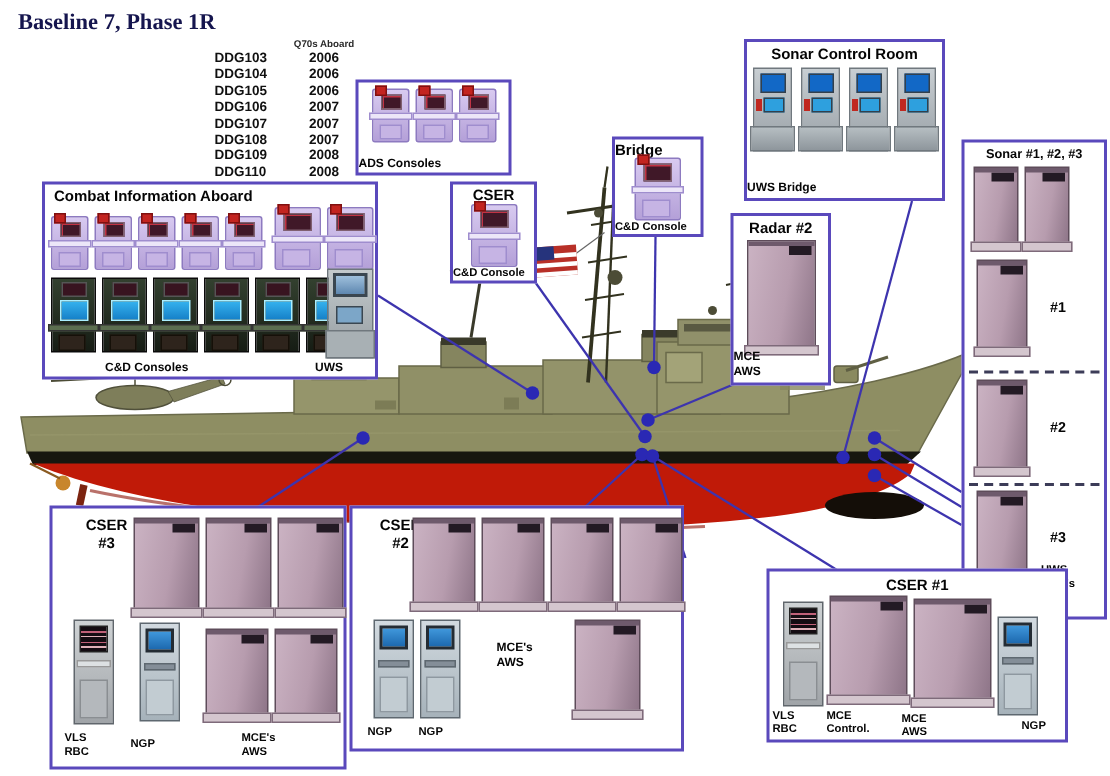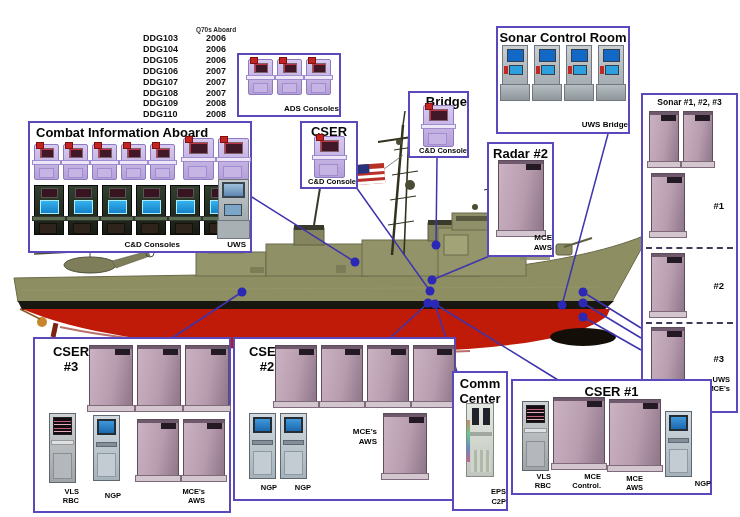--- a/index.html
+++ b/index.html
@@ -1,23 +1,23 @@
 <!DOCTYPE html>
 <html style="--accent: #5a49bc;"><head>
 <meta charset="utf-8">
 <style>
   *{box-sizing:border-box;margin:0;padding:0}
   html,body{background:#fff}
   #canvas{position:relative;width:740px;height:517px;background:#fff;overflow:hidden;
           font-family:"Liberation Sans",sans-serif}
   
   .pbox{position:absolute;background:#fff;border:2px solid var(--accent,#5a49bc);z-index:10}
-  .bt{position:absolute;font-weight:bold;font-size:13px;color:#050505;line-height:1.15;white-space:nowrap}
+  .bt{position:absolute;font-weight:bold;font-size:10px;color:#050505;line-height:1.15;white-space:nowrap}
   .bt.ctr{text-align:center;white-space:normal}
-  .lab{position:absolute;font-weight:bold;font-size:8px;color:#050505;text-align:right;line-height:1.25}
+  .lab{position:absolute;font-weight:bold;font-size:8px;color:#050505;text-align:left;line-height:1.25}
   .lab.sm{font-size:7.5px}
   .lab.md{font-size:8.5px}
   .lab.lg{font-size:9.5px}
   .crow{display:flex;align-items:flex-end;justify-content:center;position:absolute}
   .grp{display:flex;align-items:flex-end}
   
   #title{position:absolute;left:12px;top:6px;z-index:10;
          font-family:"Liberation Serif",serif;font-weight:bold;font-size:15px;line-height:1.3;color:#15154e}
   #ddg{position:absolute;left:143px;top:26px;z-index:10;color:#101010}
   .ddg-h{font-weight:bold;font-size:6.5px;color:#2a2a2a;margin-left:52px;width:42px;text-align:center}
@@ -91,20 +91,21 @@
   .dash{position:absolute;left:3px;right:3px;border-top:2px dashed #3c3c58}
   #ship-svg{position:absolute;left:0;top:95px;z-index:2}
   #overlay{position:absolute;left:0;top:0;z-index:6;pointer-events:none}
 </style>
 </head>
 <body>
 
 <div id="canvas">
 
   <div id="title">
+    <div>Baseline 7, Phase 1R</div>
   </div>
 
   <div id="ddg">
     <div class="ddg-h">Q70s Aboard</div>
     <div>
         <div class="ddg-r">
           <span>DDG103</span>
           <span>2006</span>
         </div>
         <div class="ddg-r">
@@ -359,21 +360,21 @@
           <i class="s1"></i>
           <i class="s2"></i>
           <i class="kb"></i>
           <i class="bs"></i>
         </span>
       </div>
     <div class="lab sm" style="left:0;right:0;bottom:1px">C&amp;D Console</div>
   </div>
 
   <div class="pbox" style="left:408px;top:91px;width:61px;height:67px">
-    <div class="bt ctr" style="left:0;right:0;top:2px;text-align:right">Bridge</div>
+    <div class="bt ctr" style="left:0;right:0;top:2px;text-align:left">Bridge</div>
     <div class="crow" style="left:0;right:0;top:12px">
         <span class="con purple lg">
           <i class="s1"></i>
           <i class="s2"></i>
           <i class="kb"></i>
           <i class="bs"></i>
         </span>
       </div>
     <div class="lab sm" style="left:0;right:0;bottom:1px">C&amp;D Console</div>
   </div>
@@ -580,38 +581,20 @@
         <span class="con cab">
           <i class="s1"></i>
           <i class="s2"></i>
           <i class="bs"></i>
         </span>
       </div>
     <div class="lab sm" style="left:10px;width:32px;top:144px">NGP</div>
     <div class="lab sm" style="left:44px;width:32px;top:144px">NGP</div>
   </div>
 
-  <div class="pbox" style="left:452px;top:371px;width:56px;height:140px">
-    <div class="bt ctr" style="left:0;right:0;top:4px;text-align:center">
-      <div>Comm</div>
-      <div>Center</div>
-    </div>
-    <div class="crow" style="left:0;right:0;top:30px">
-        <span class="con eps">
-          <i class="s1"></i>
-          <i class="s2"></i>
-          <i class="kb"></i>
-          <i class="bs"></i>
-        </span>
-      </div>
-    <div class="lab sm" style="left:0;right:0;bottom:3px">
-      <div>EPS</div>
-      <div>C2P</div>
-    </div>
-  </div>
 
   <div class="pbox" style="left:511px;top:379px;width:201px;height:116px">
     <div class="bt ctr" style="left:0;right:0;top:4px;text-align:center">CSER #1</div>
     <div class="crow" style="left:7px;top:20px">
         <span class="con vls">
           <i class="s1"></i>
           <i class="s2"></i>
           <i class="kb"></i>
           <i class="bs"></i>
         </span>

